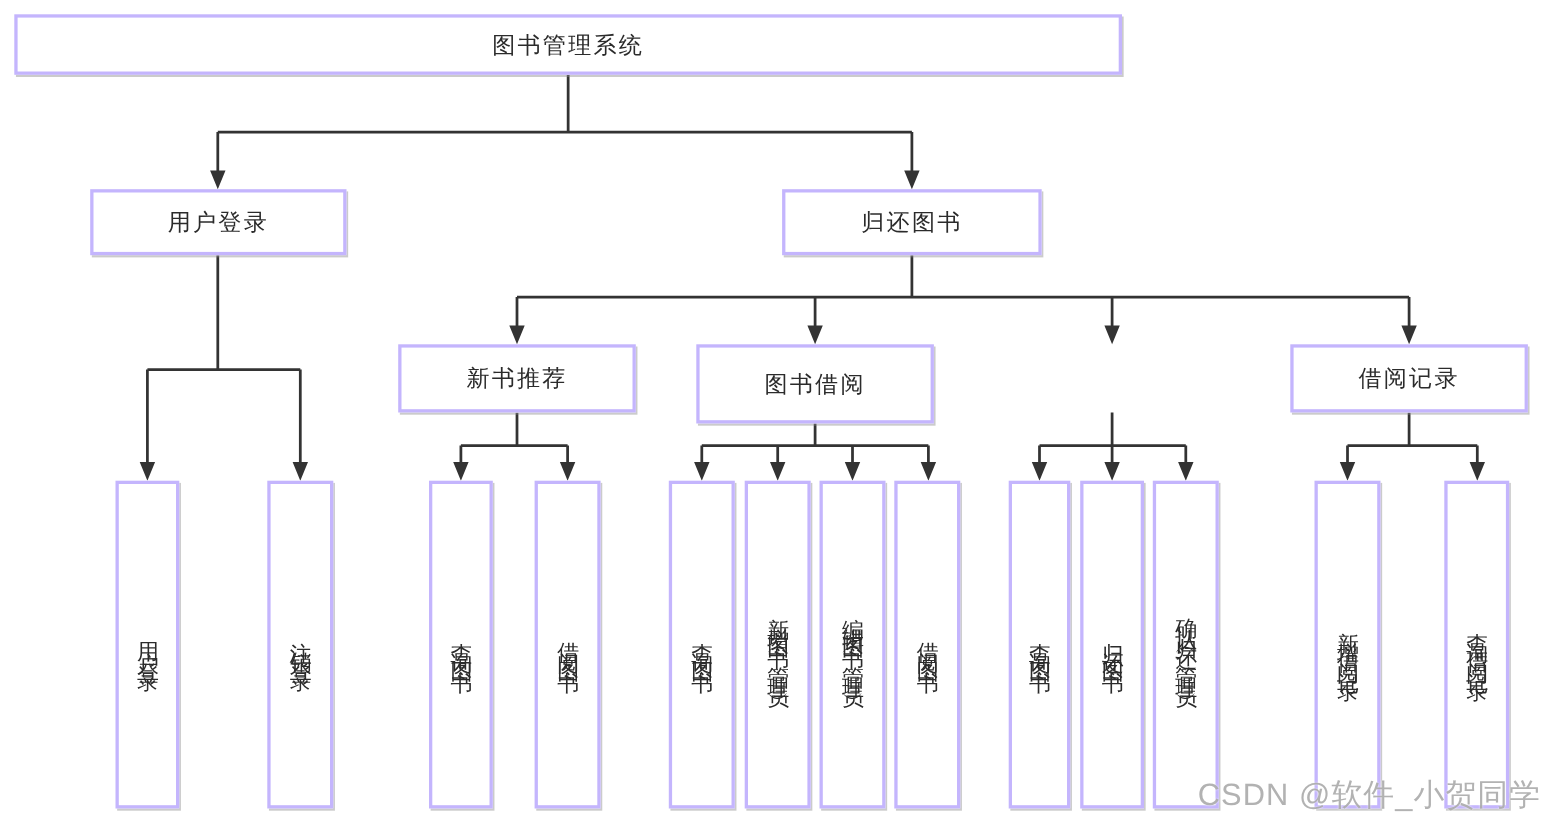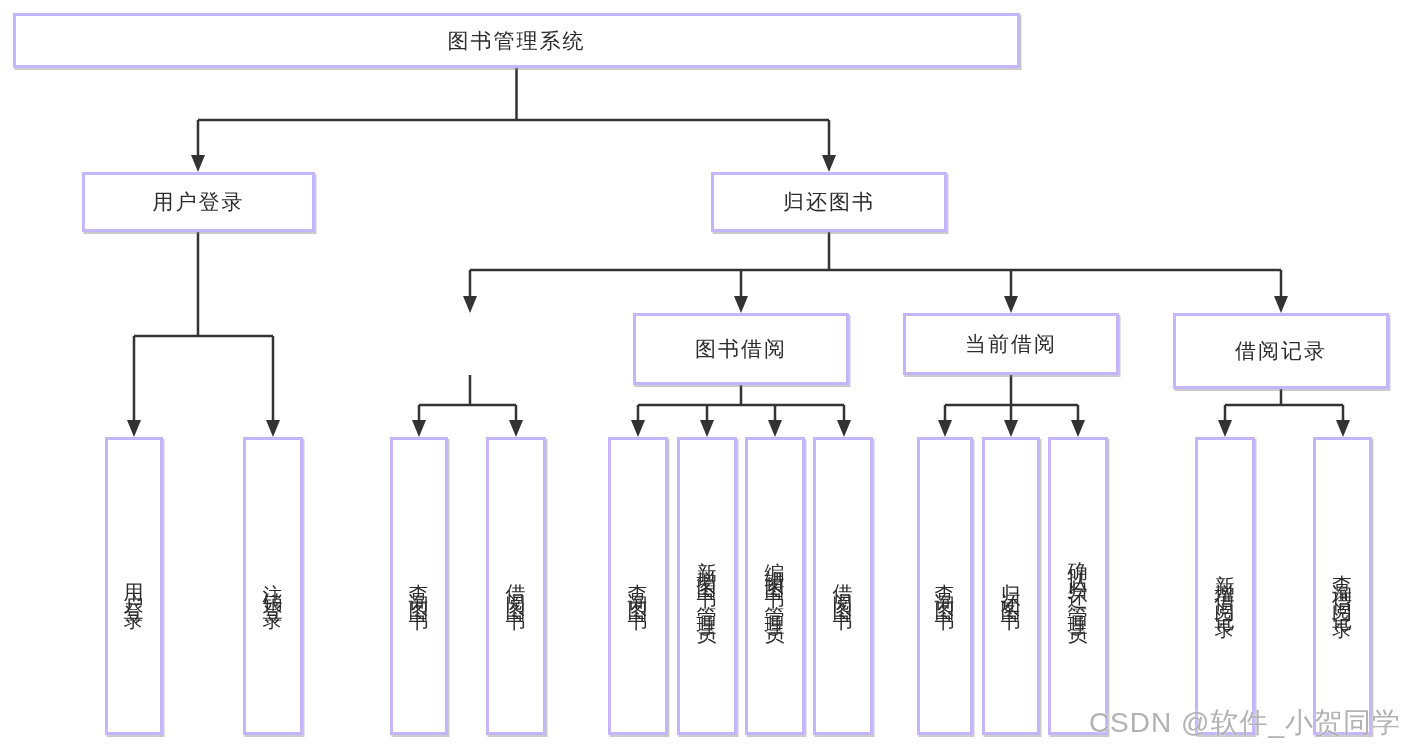--- a/index.html
+++ b/index.html
@@ -97,27 +97,27 @@
     <span class="h-label">图书管理系统</span>
   </div>
 
   <div class="box" style="left:82px;top:172px;width:233px;height:60px;">
     <span class="h-label">用户登录</span>
   </div>
   <div class="box" style="left:711px;top:172px;width:236px;height:60px;">
     <span class="h-label">归还图书</span>
   </div>
 
+  <div class="box" style="left:362px;top:313px;width:216px;height:62px;">
+    <span class="h-label">新书推荐</span>
+  </div>
   <div class="box" style="left:633px;top:313px;width:216px;height:72px;">
     <span class="h-label">图书借阅</span>
   </div>
-  <div class="box" style="left:903px;top:313px;width:216px;height:62px;">
-    <span class="h-label">当前借阅</span>
-  </div>
-  <div class="box" style="left:1173px;top:313px;width:216px;height:76px;">
+  <div class="box" style="left:1173px;top:313px;width:216px;height:62px;">
     <span class="h-label">借阅记录</span>
   </div>
 
   <div class="box leaf" style="left:105px;top:437px;width:58px;height:298px;">
     <span class="v-label">用户登录</span>
   </div>
   <div class="box leaf" style="left:243px;top:437px;width:60px;height:298px;">
     <span class="v-label">注销登录</span>
   </div>
 

